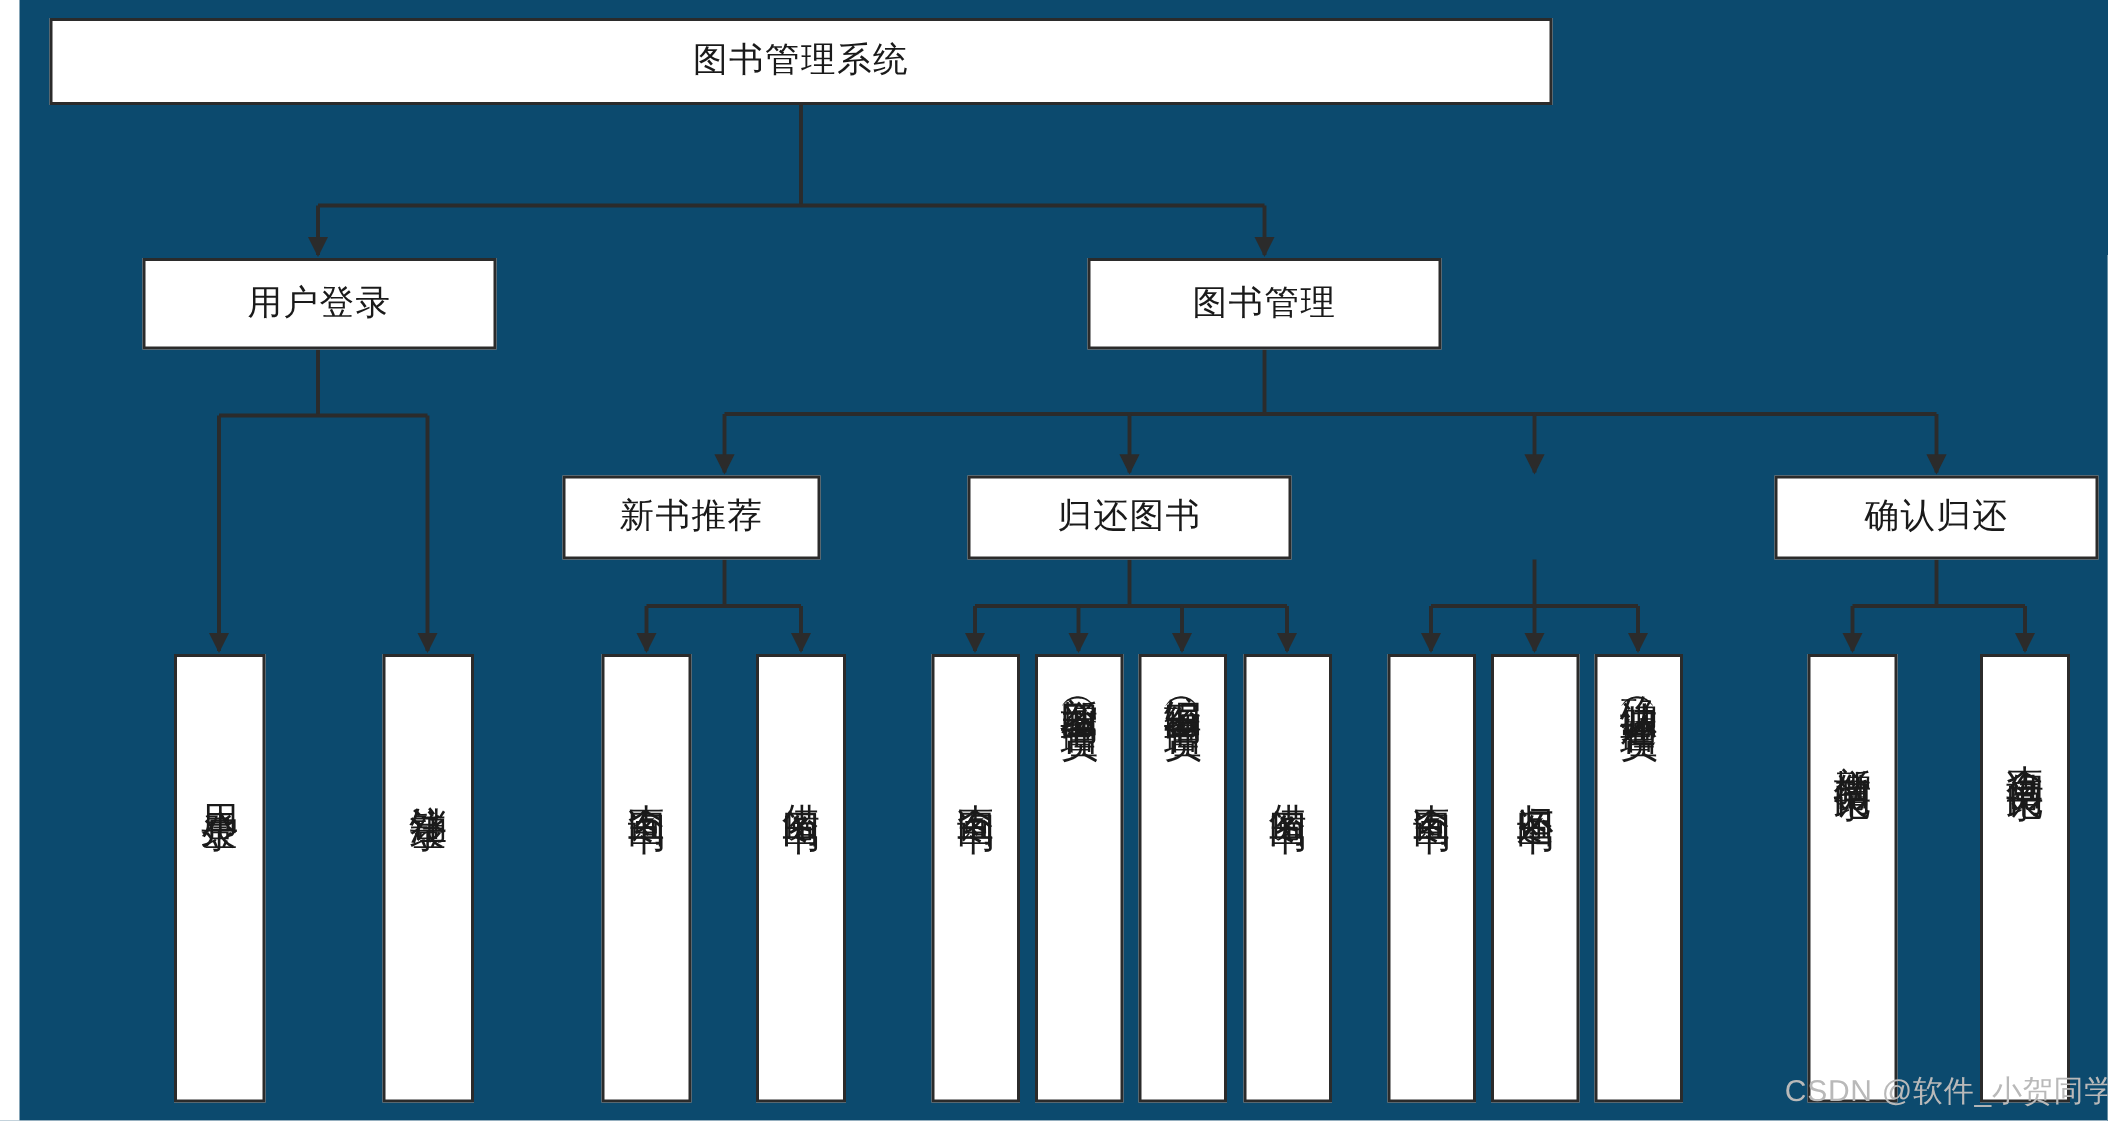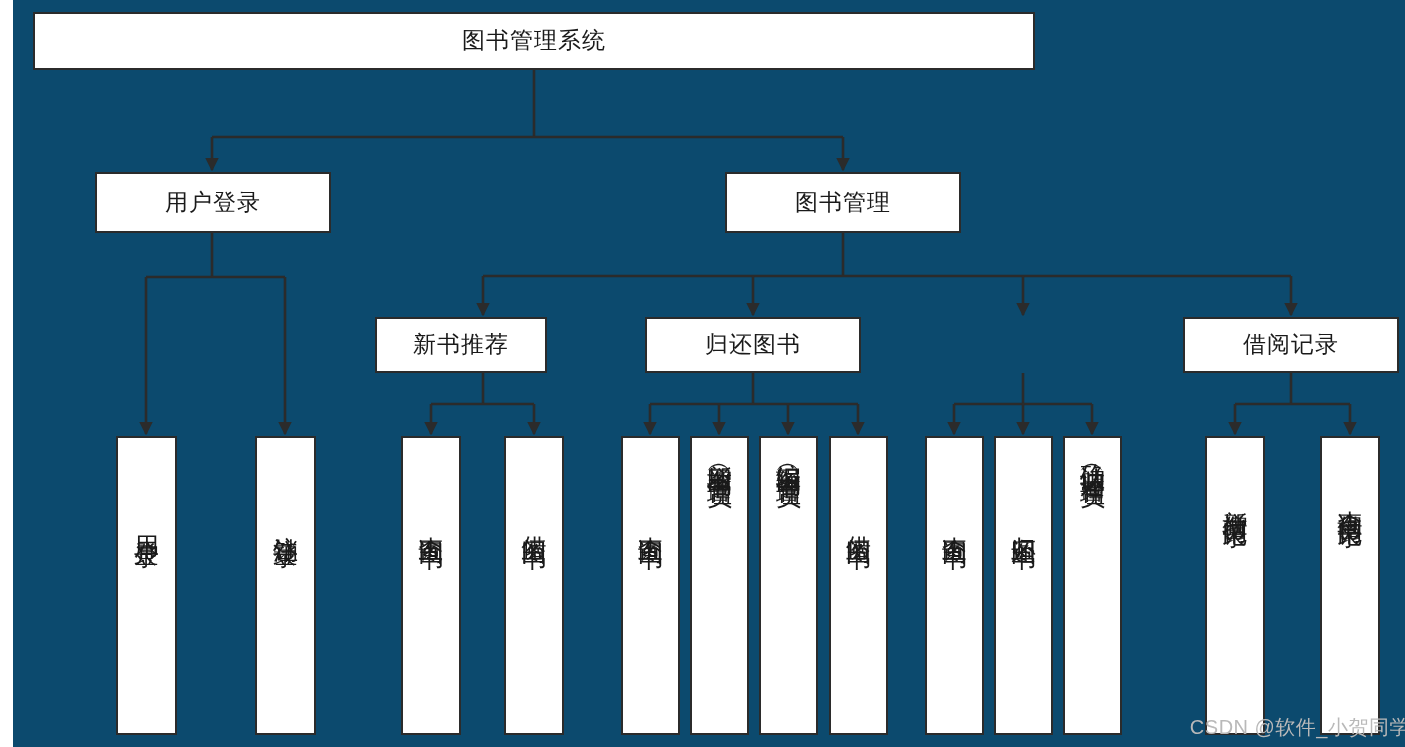--- a/index.html
+++ b/index.html
@@ -153,21 +153,21 @@
   <div class="node h" style="left:362px; top:317px; width:172px; height:56px;">
     <span class="node-label">新书推荐</span>
   </div>
 
   <div class="node h" style="left:632px; top:317px; width:216px; height:56px;">
     <span class="node-label">归还图书</span>
   </div>
 
 
   <div class="node h" style="left:1170px; top:317px; width:216px; height:56px;">
-    <span class="node-label">借阅记录</span>
+    <span class="node-label">确认归还</span>
   </div>
 
   <div class="node v pad-mid" style="left:103px; top:436px; width:61px; height:299px;">
     <span class="node-label">用户登录</span>
   </div>
 
   <div class="node v pad-mid" style="left:242px; top:436px; width:61px; height:299px;">
     <span class="node-label">注销登录</span>
   </div>
 

